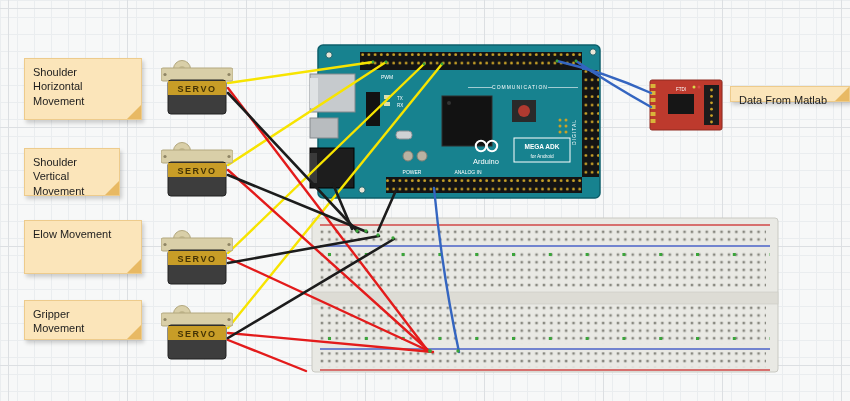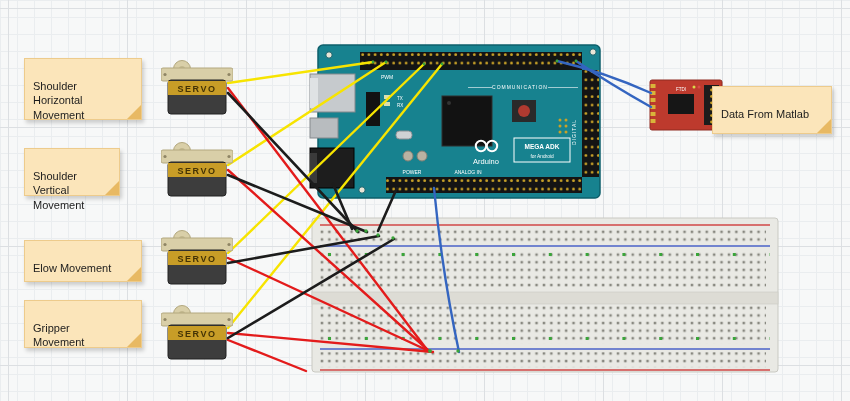--- a/index.html
+++ b/index.html
@@ -10,21 +10,21 @@
       linear-gradient(90deg,#dcdfe2 1px,transparent 1px),
       linear-gradient(#dcdfe2 1px,transparent 1px),
       linear-gradient(90deg,#eaedef 1px,transparent 1px),
       linear-gradient(#eaedef 1px,transparent 1px);
     background-size:119px 119px,119px 119px,17px 17px,17px 17px;
     background-position:8px 0,0 8px,0 0,0 0;
   }
   .scene { position:absolute; left:0; top:0; z-index:1; }
   .servo { position:absolute; width:72px; height:58px; z-index:3; }
   .note {
-    position:absolute; z-index:4; padding:20px 8px;
+    position:absolute; z-index:4; padding:6px 8px;
     background:var(--note-bg,#fbe5ba);
     border:1px solid #edcb8c;
     box-shadow:2px 3px 4px rgba(0,0,0,.18);
   }
   .note-text { font-size:11px; line-height:1.3; color:#1c1c1c; white-space:pre-line; display:block; }
   .fold { position:absolute; right:0; bottom:0; }
   .wire { fill:none; stroke-linecap:round; }
   .wire-yellow { stroke:var(--wire-yellow,#f7e400); stroke-width:2.4; }
   .wire-red    { stroke:var(--wire-red,#e31b1b);   stroke-width:2.4; }
   .wire-black  { stroke:var(--wire-black,#1c1c1c); stroke-width:2.6; }
@@ -238,33 +238,33 @@
         <polygon points="0,14 14,0 14,14" fill="var(--note-fold,#e8b963)"></polygon>
       </svg>
   </div>
   <div class="note" style="left:24px;top:148px;width:96px;height:48px">
     <span class="note-text">Shoulder Vertical
 Movement</span>
     <svg class="fold" width="14" height="14">
         <polygon points="0,14 14,0 14,14" fill="var(--note-fold,#e8b963)"></polygon>
       </svg>
   </div>
-  <div class="note" style="left:24px;top:240px;width:118px;height:28px">
+  <div class="note" style="left:24px;top:220px;width:118px;height:54px">
     <span class="note-text">Elow Movement</span>
     <svg class="fold" width="14" height="14">
         <polygon points="0,14 14,0 14,14" fill="var(--note-fold,#e8b963)"></polygon>
       </svg>
   </div>
-  <div class="note" style="left:24px;top:300px;width:118px;height:48px">
+  <div class="note" style="left:24px;top:300px;width:118px;height:40px">
     <span class="note-text">Gripper
 Movement</span>
     <svg class="fold" width="14" height="14">
         <polygon points="0,14 14,0 14,14" fill="var(--note-fold,#e8b963)"></polygon>
       </svg>
   </div>
-  <div class="note" style="left:712px;top:86px;width:120px;height:48px">
+  <div class="note" style="left:730px;top:86px;width:120px;height:16px">
     <span class="note-text">Data From Matlab</span>
     <svg class="fold" width="14" height="14">
         <polygon points="0,14 14,0 14,14" fill="var(--note-fold,#e8b963)"></polygon>
       </svg>
   </div>
 
 </div>
 
 </body></html>

